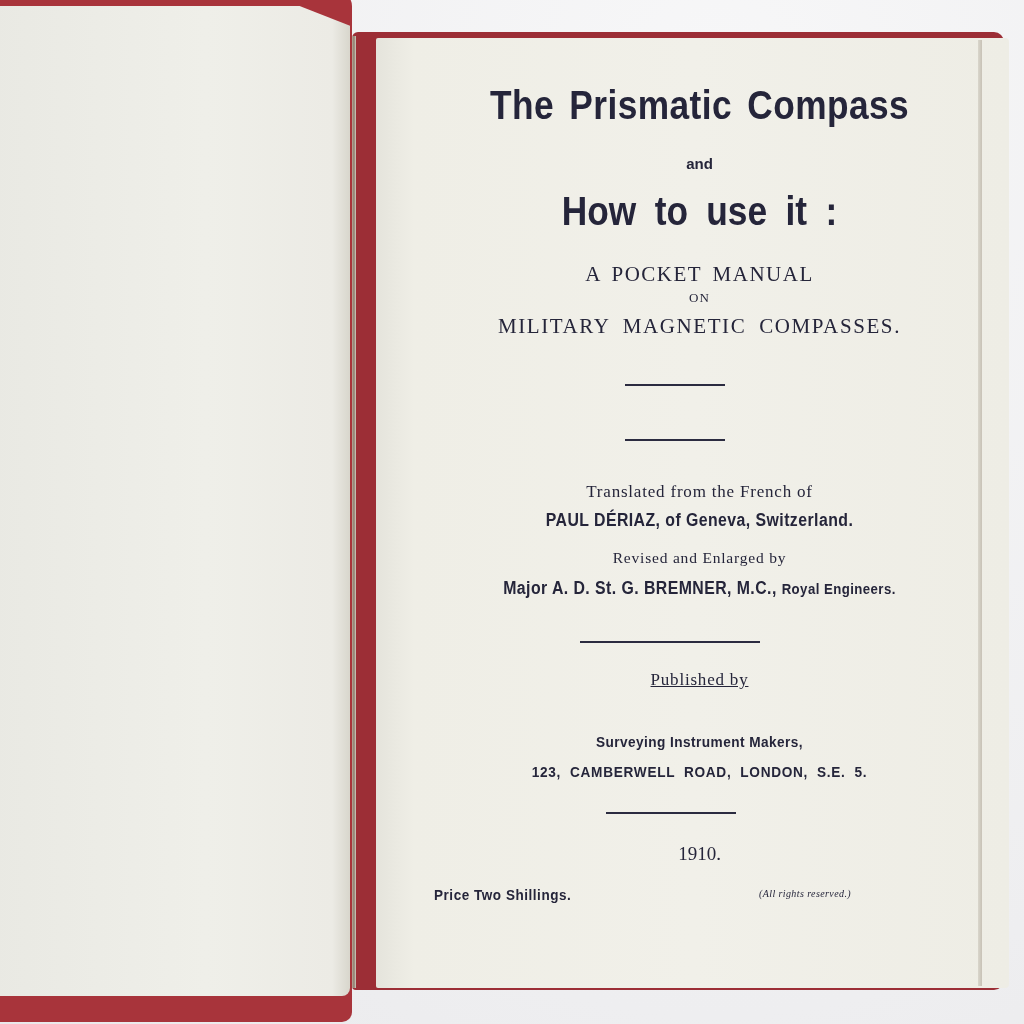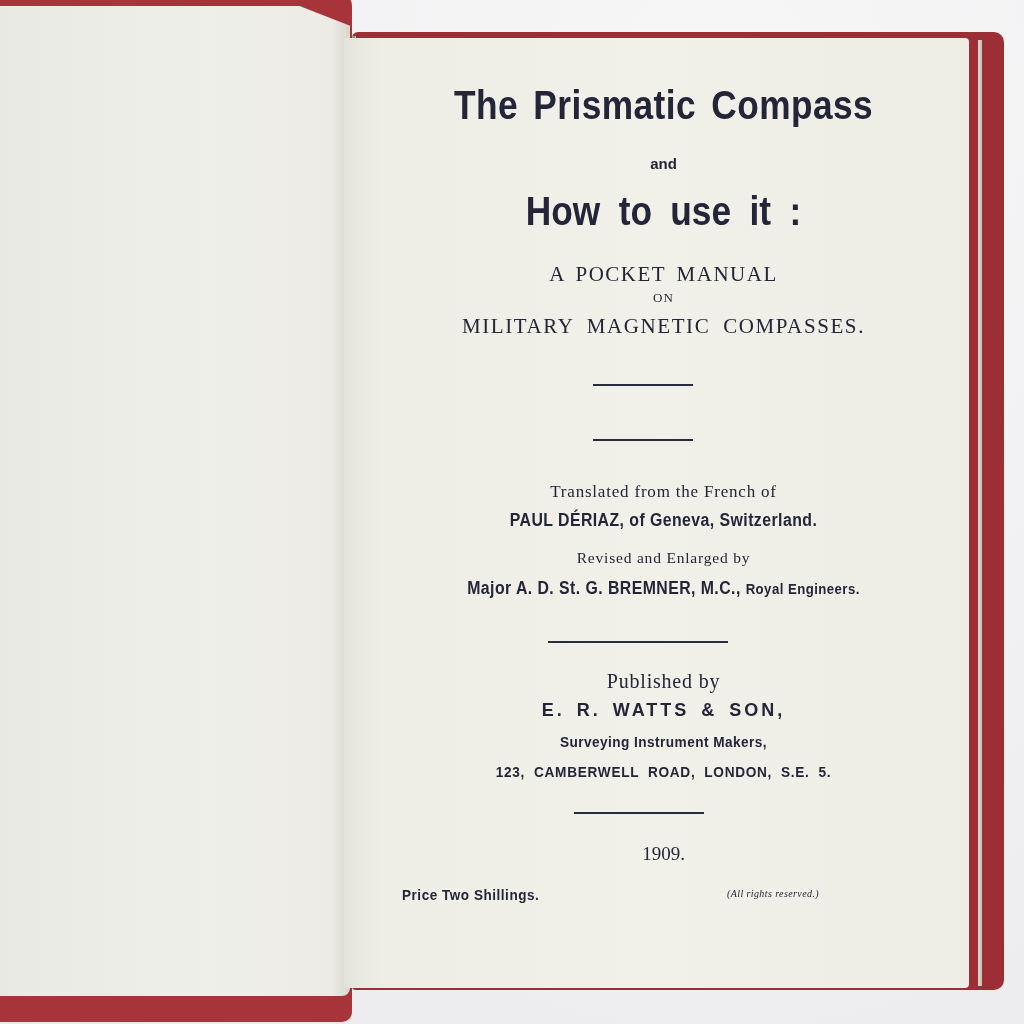--- a/index.html
+++ b/index.html
@@ -30,24 +30,25 @@
       background: linear-gradient(90deg, #e9e9e3 0%, #efefe9 60%, #ecebe5 95%, #d8d6cc 100%);
       border-radius: 0 6px 8px 0;
       clip-path: polygon(0 0, 86% 0, 100% 2%, 100% 100%, 0 100%);
     }
     .gutter {
       position: absolute; left: 352px; top: 36px; width: 4px; height: 952px;
       background: linear-gradient(90deg, #b9a99a, #8d7a6c, #d5cfc3);
     }
     
     .page-right {
-      position: absolute; left: 344px; top: 38px; width: 625px; height: 950px;
+      position: absolute; left: 376px; top: 38px; width: 625px; height: 950px;
       background: linear-gradient(90deg, #e5e4dc 0%, #efeee6 6%, #f1f0e9 50%, #eeede5 100%);
       border-radius: 2px 4px 4px 2px;
       color: #25253a;
+      padding-left: 8px;
     }
     .line { position: absolute; left: 0; right: 0; text-align: center; white-space: nowrap; }
     .title-main {
       top: 44px; font-family: "Liberation Sans", sans-serif; font-weight: bold;
       font-size: 41px; letter-spacing: 0.5px; transform: scaleX(0.86); word-spacing: 6px;
       left: 14px;
     }
     .and-1 {
       top: 117px; font-family: "Liberation Sans", sans-serif; font-weight: bold; font-size: 15px; left: 14px;
     }
@@ -71,21 +72,21 @@
     .deriaz {
       top: 472px; font-family: "Liberation Sans", sans-serif; font-weight: bold;
       font-size: 18px; transform: scaleX(0.88); left: 14px; letter-spacing: 0.5px;
     }
     .revised { top: 511px; font-size: 15.5px; letter-spacing: 0.8px; left: 14px; }
     .bremner {
       top: 540px; font-family: "Liberation Sans", sans-serif; font-weight: bold;
       font-size: 18px; transform: scaleX(0.88); left: 14px; letter-spacing: 0.5px;
     }
     .bremner .small { font-size: 15px; }
-    .published { top: 632px; font-size: 20px; letter-spacing: 0.8px; left: 14px; }
+    .published { top: 632px; font-size: 17px; letter-spacing: 0.8px; left: 14px; text-decoration: underline; }
     .watts {
       top: 662px; font-family: "Liberation Sans", sans-serif; font-weight: bold;
       font-size: 18px; letter-spacing: 3px; word-spacing: 4px; left: 14px;
     }
     .surveying {
       top: 695px; font-family: "Liberation Sans", sans-serif; font-weight: bold;
       font-size: 15.5px; transform: scaleX(0.88); letter-spacing: 0.5px; left: 14px;
     }
     .address {
       top: 725px; font-family: "Liberation Sans", sans-serif; font-weight: bold;
@@ -129,23 +130,22 @@
   <div class="line deriaz">PAUL DÉRIAZ, of Geneva, Switzerland.</div>
   <div class="line revised">Revised and Enlarged by</div>
   <div class="line bremner">
     <span>Major A. D. St. G. BREMNER, M.C.,</span>
     <span class="small">Royal Engineers.</span>
   </div>
 
   <div class="rule" style="top:603px; left:204px; width:180px;"></div>
 
   <div class="line published">Published by</div>
-  <div class="line watts">E. R. WATTS &amp; SON,</div>
   <div class="line surveying">Surveying Instrument Makers,</div>
   <div class="line address">123, CAMBERWELL ROAD, LONDON, S.E. 5.</div>
 
   <div class="rule" style="top:774px; left:230px; width:130px;"></div>
 
-  <div class="line year">1909.</div>
+  <div class="line year">1910.</div>
   <div class="price">Price Two Shillings.</div>
   <div class="rights">(All rights reserved.)</div>
 </div>
 <div class="page-right-edge"></div>
 
 </body></html>

